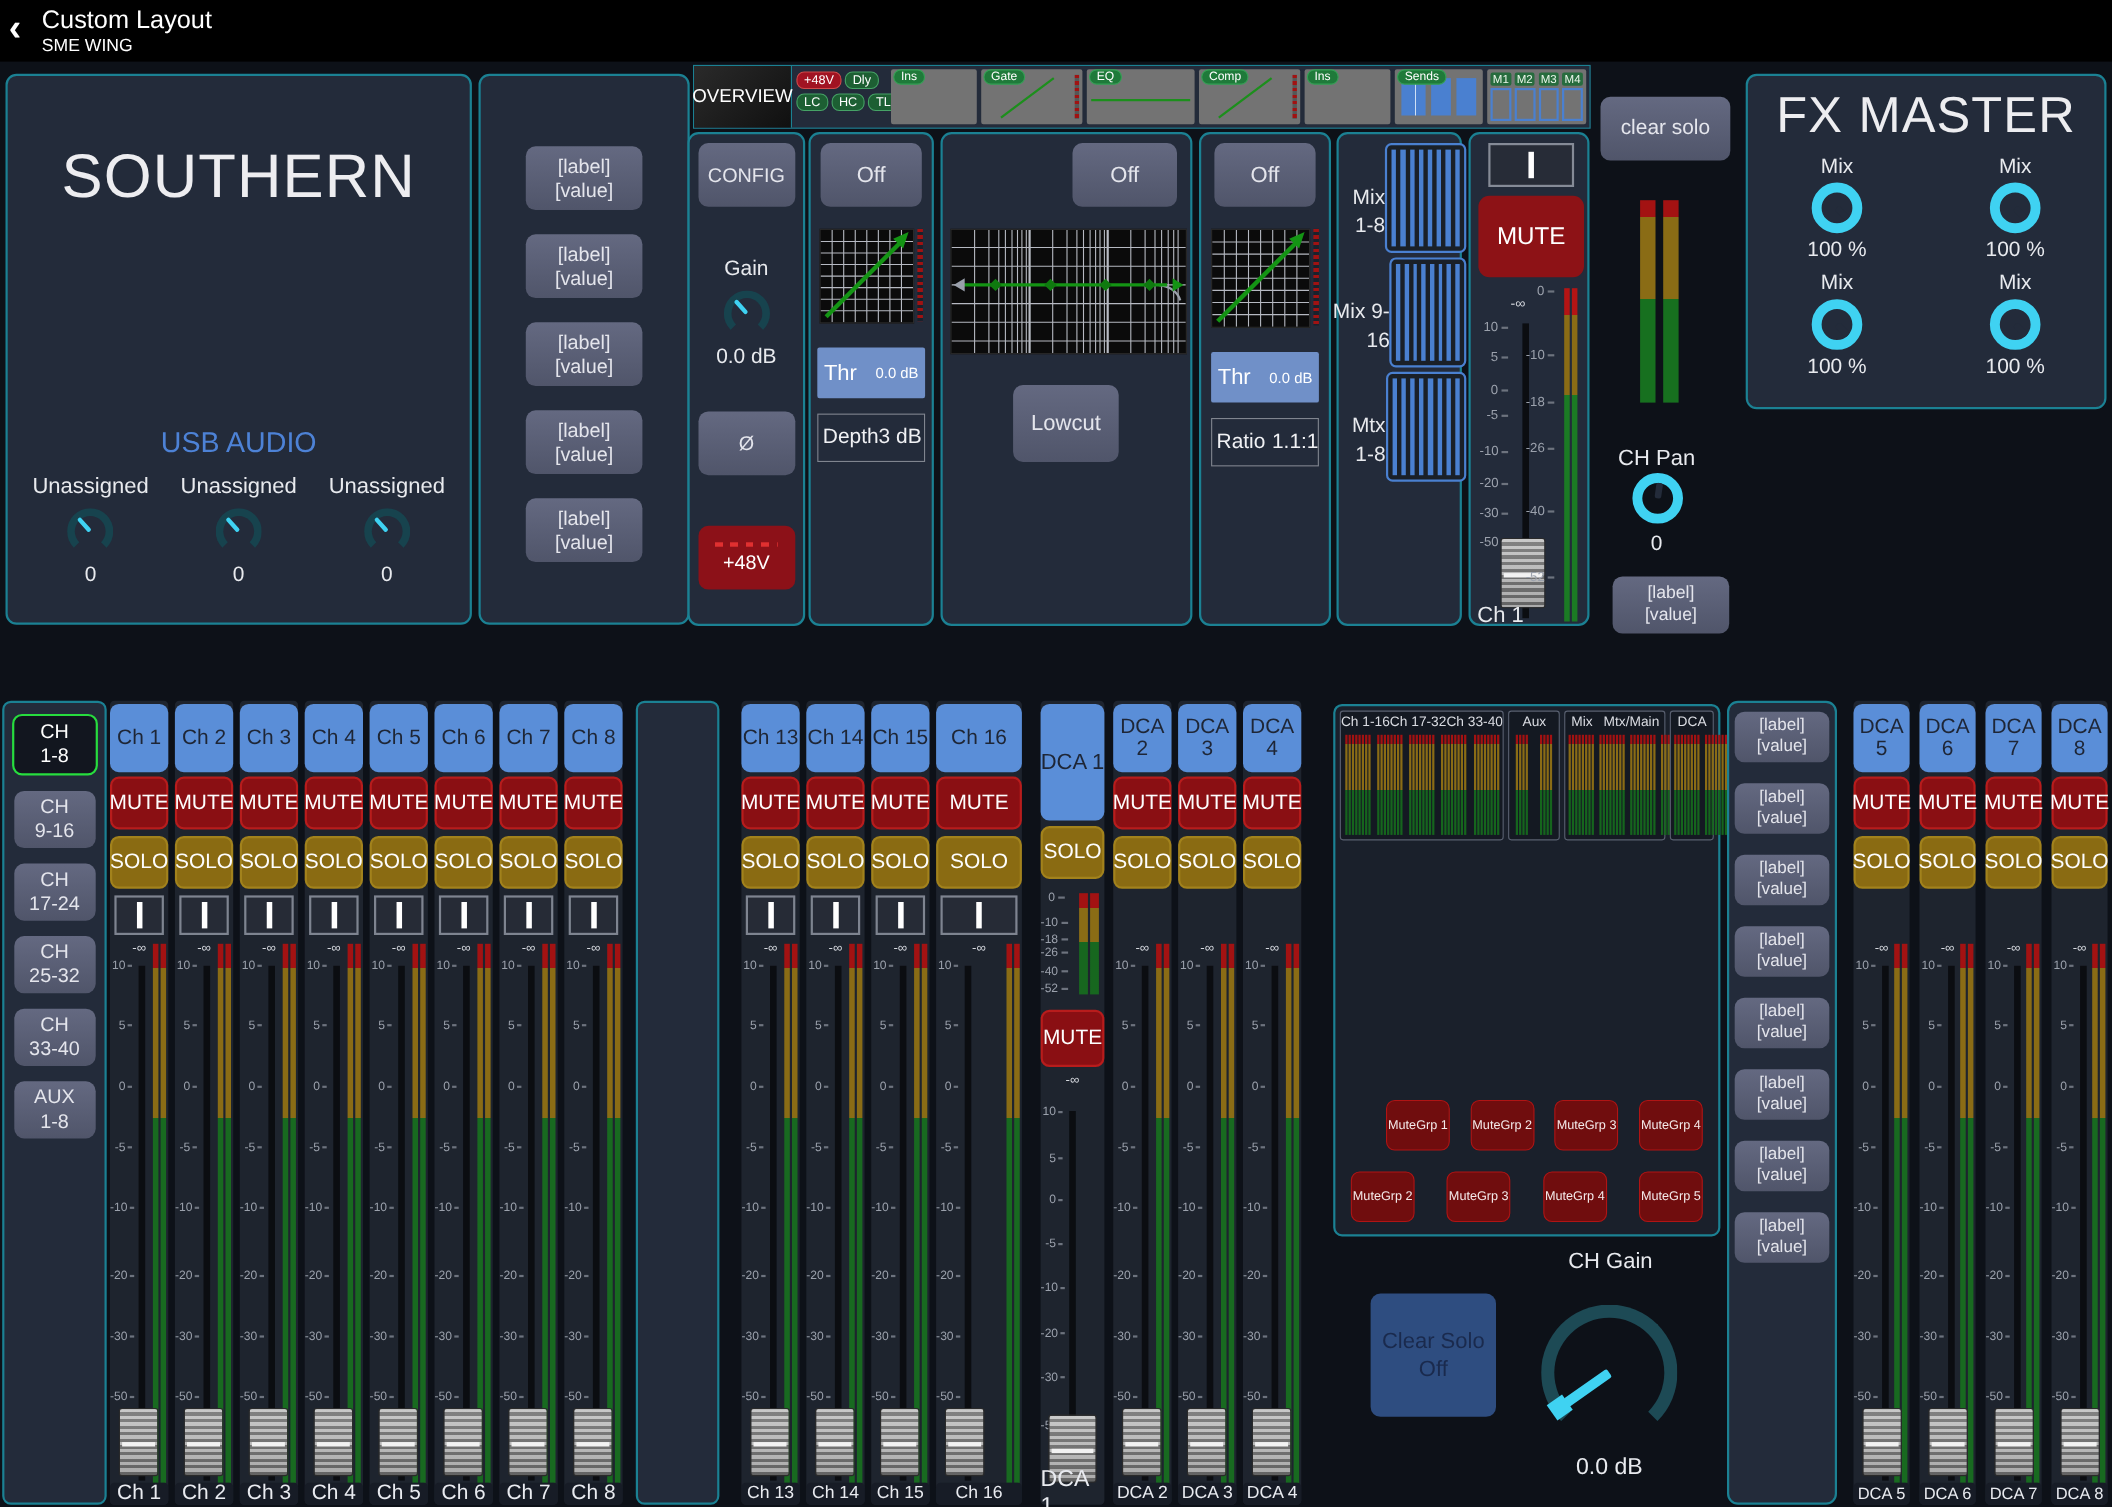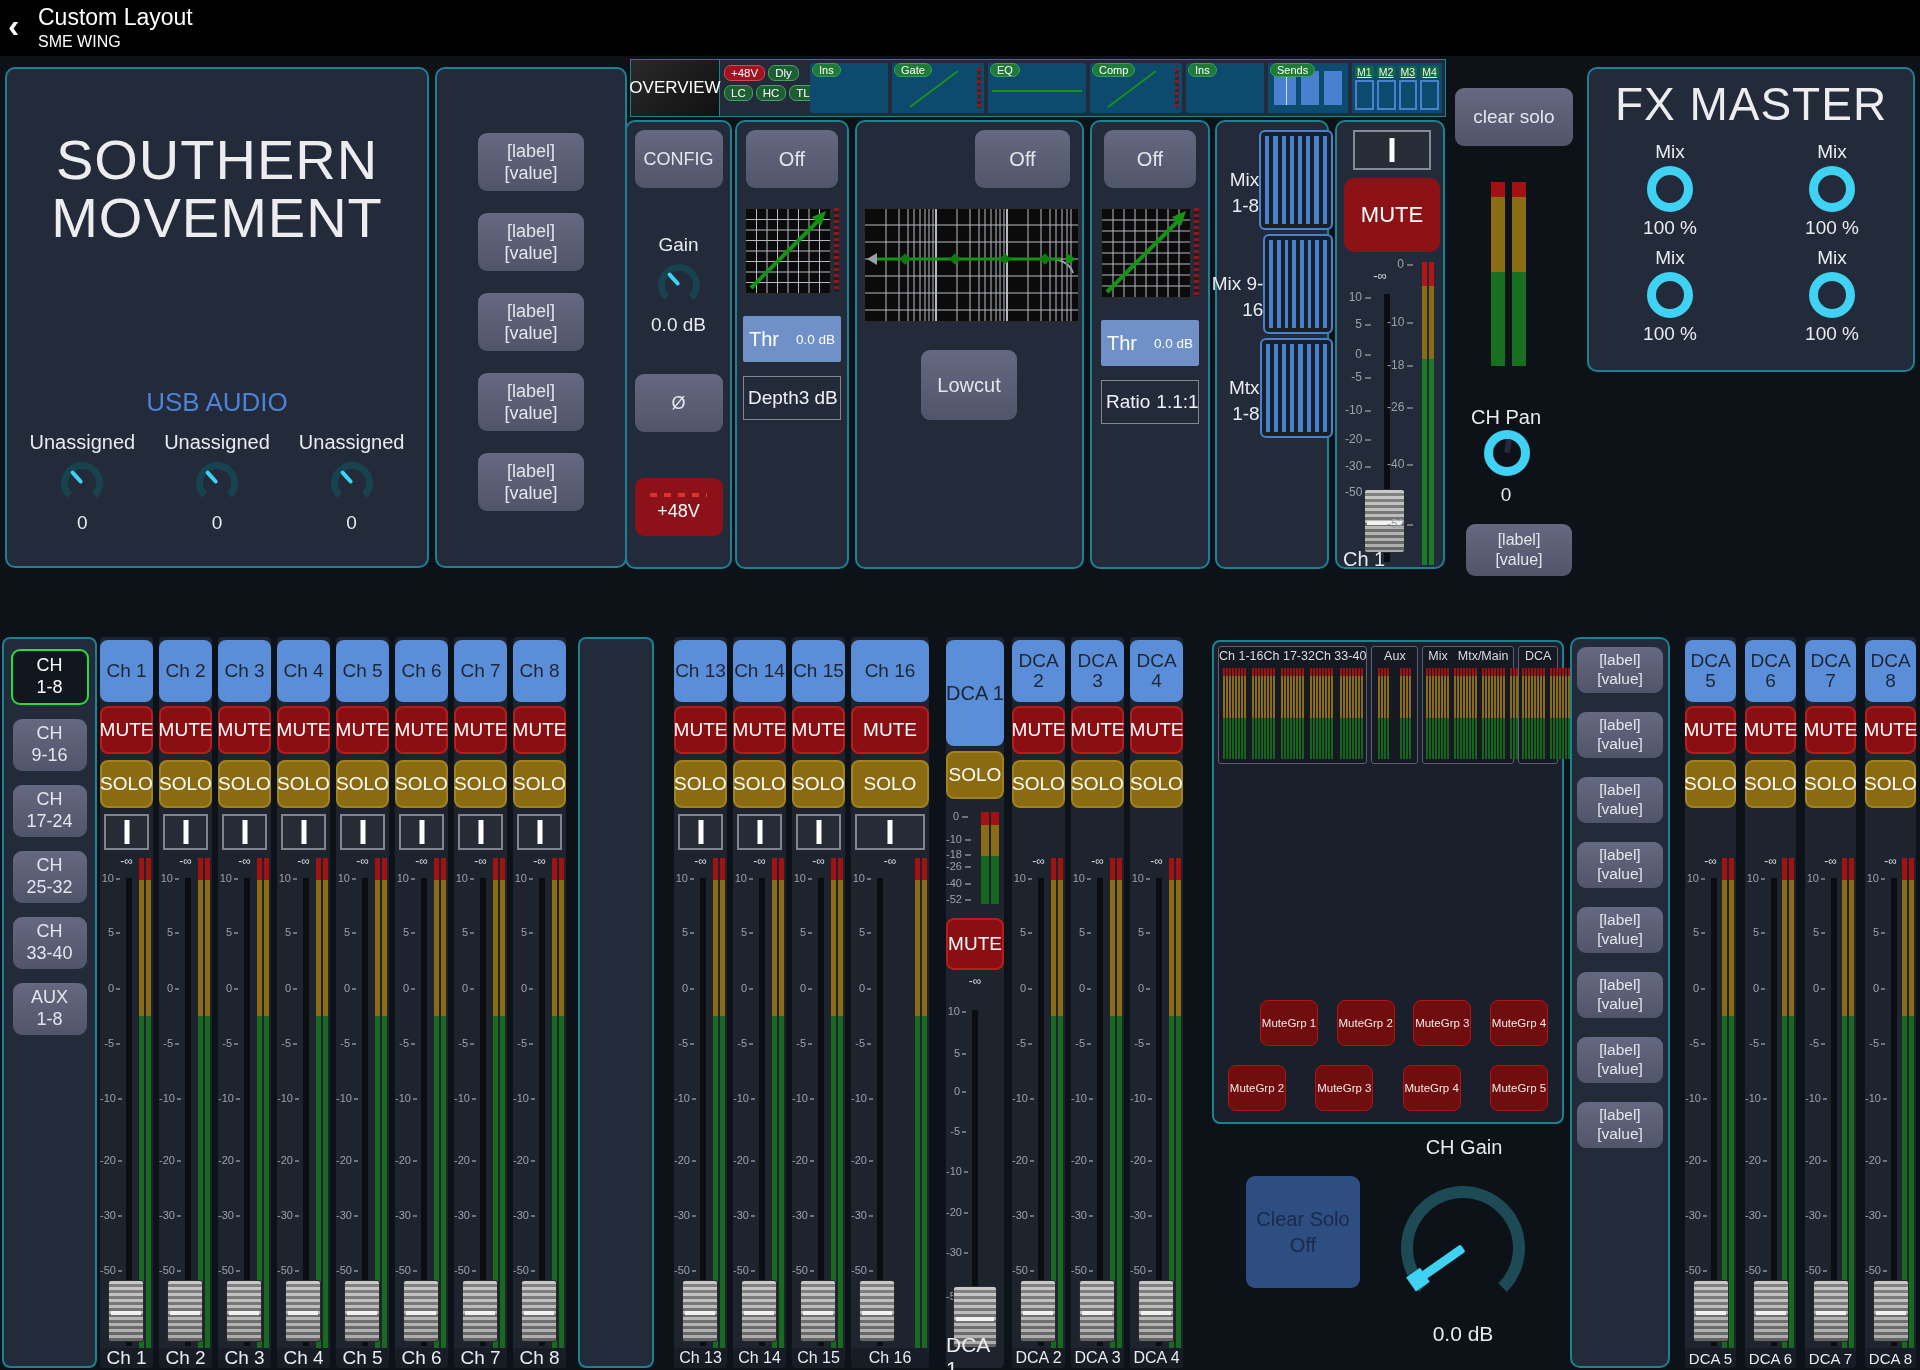--- a/index.html
+++ b/index.html
@@ -41,21 +41,21 @@
   
   #ovwrap{position:absolute;left:630px;top:59px;width:816px;height:58px;border:1px solid #1b8193;
           display:flex;box-sizing:border-box;background:#232b3a;}
   #ov-title{width:88px;background:linear-gradient(135deg,#2a2a2a,#101010);color:#fff;font-size:17px;
             display:flex;align-items:center;justify-content:center;border-right:1px solid #1b8193;flex:none;}
   #ov-badges{width:88px;flex:none;padding:5px 4px;box-sizing:border-box;}
   .brow{display:flex;gap:3px;margin-bottom:4px;}
   .bpill{font-size:11.5px;padding:1px 6px;border-radius:7px;color:#fff;border:1px solid;white-space:nowrap;}
   .bpill.red{background:#a11322;border-color:#d04a4a;}
   .bpill.grn{background:#1d5f33;border-color:#46a266;}
-  .thumb{position:relative;background:#0c4a6e;border-radius:2px;margin:3px 2px;flex:none;box-sizing:border-box;text-decoration:underline;}
+  .thumb{position:relative;background:#737373;border-radius:2px;margin:3px 2px;flex:none;box-sizing:border-box;}
   .pill{position:absolute;top:0;left:2px;background:#1f7a3a;color:#fff;font-size:11px;padding:0 6px;
         border-radius:7px;border:1px solid #35a055;z-index:2;white-space:nowrap;}
   .thumb svg{position:absolute;left:0;top:0;}
   .vmeter{position:absolute;right:3px;top:5px;bottom:5px;width:4px;
           background:repeating-linear-gradient(180deg,#a01212 0 3px,rgba(0,0,0,.25) 3px 6px);}
   #th-sends{display:flex;gap:5px;padding:8px 6px;}
   #th-sends .srect{background:#4a80d0;height:100%;}
   #th-m{display:flex;gap:3px;padding:3px 3px;}
   .mcol{flex:1;display:flex;flex-direction:column;align-items:center;}
   .mcol .mlab{font-size:10.5px;color:#eaf5ea;background:rgba(26,107,53,.85);padding:0 2px;border-radius:2px;margin-bottom:2px;}
@@ -192,21 +192,20 @@
 
   <div id="header">
     <div id="back">‹</div>
     <div id="hdr-title">Custom Layout</div>
     <div id="hdr-sub">SME WING</div>
   </div>
 
   <div id="p-left" class="panel">
     <div id="sm-title">
       <div>SOUTHERN</div>
-      <div>MOVEMENT</div>
     </div>
     <div id="usb">USB AUDIO</div>
     <div id="in-knobs">
         <div class="kcell">
           <div class="klabel">Unassigned</div>
           <div class="knob small">
             <div class="ptr"></div>
           </div>
           <div class="kvalue">0</div>
         </div>

